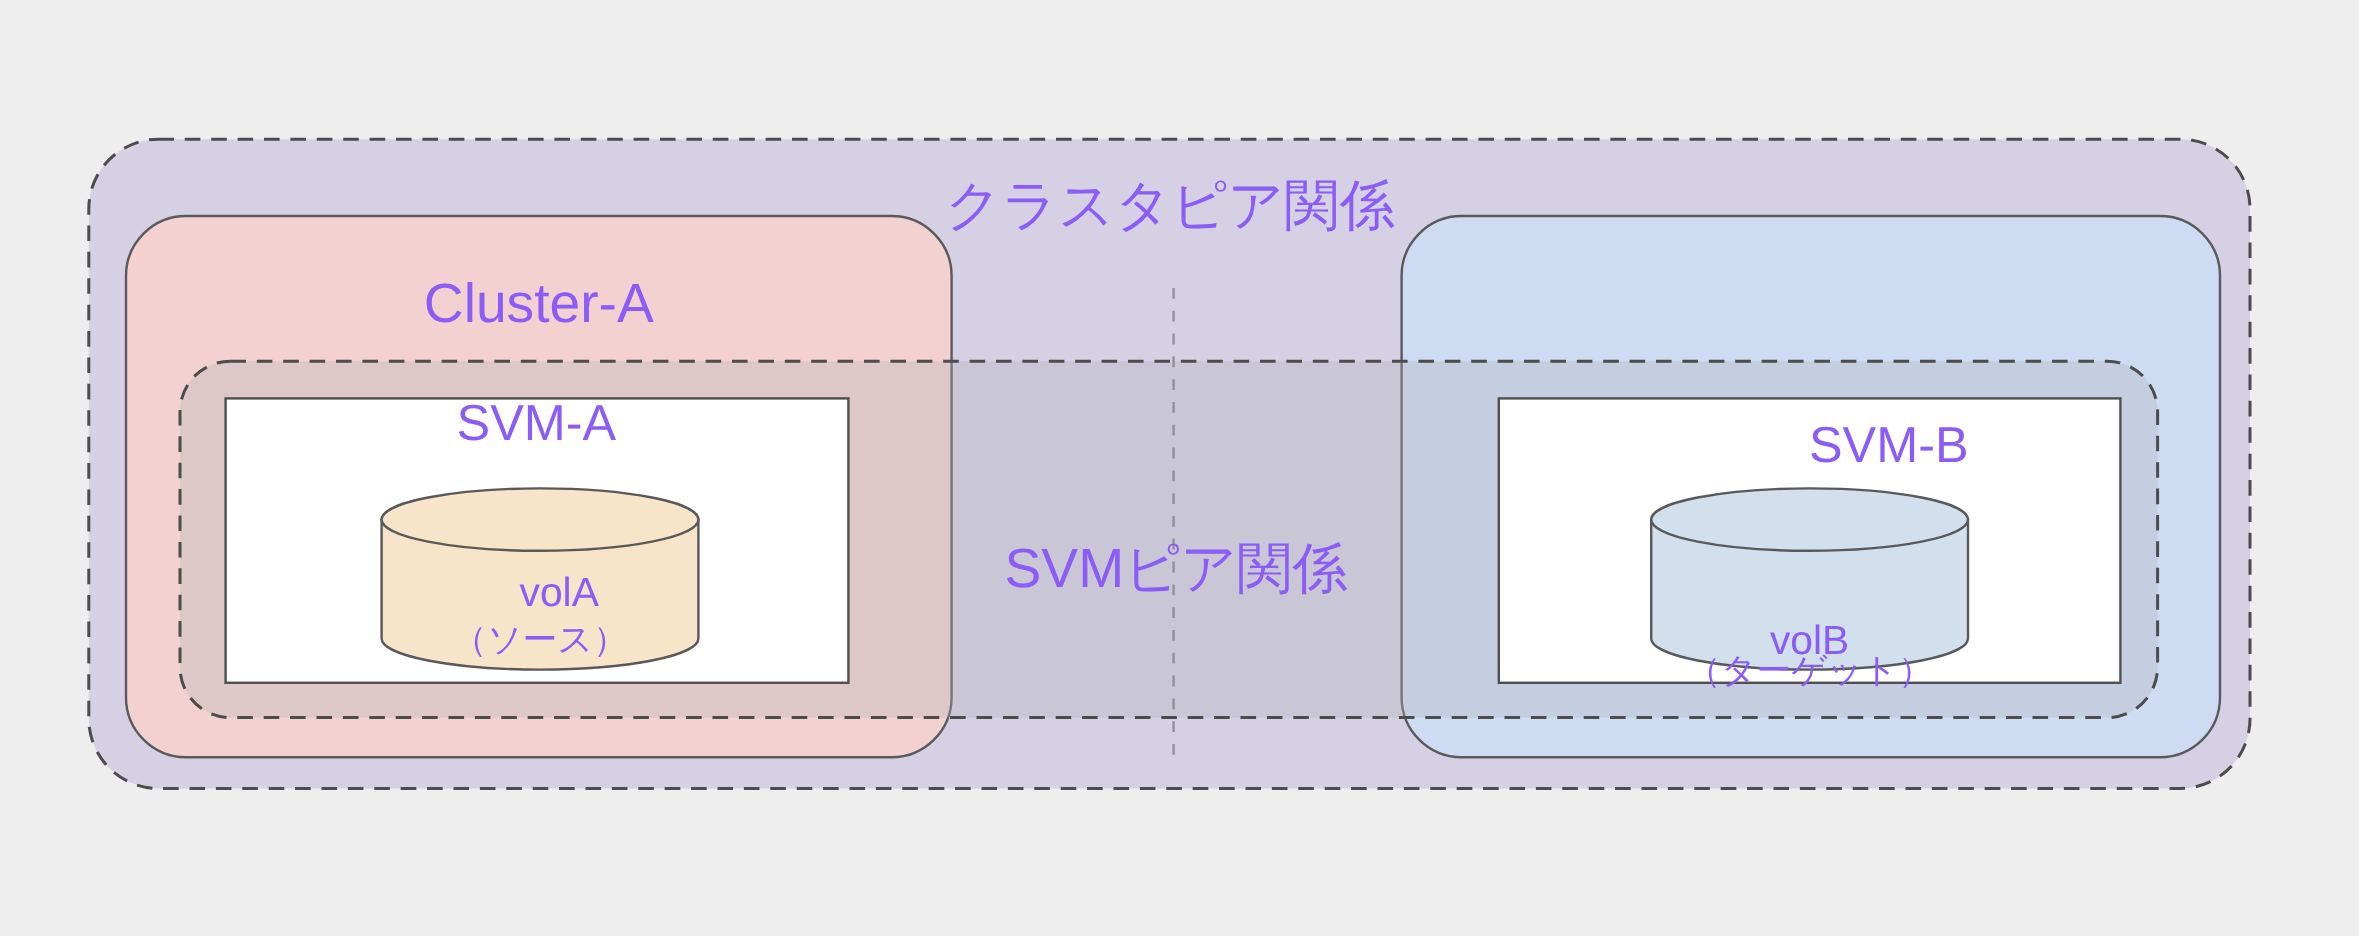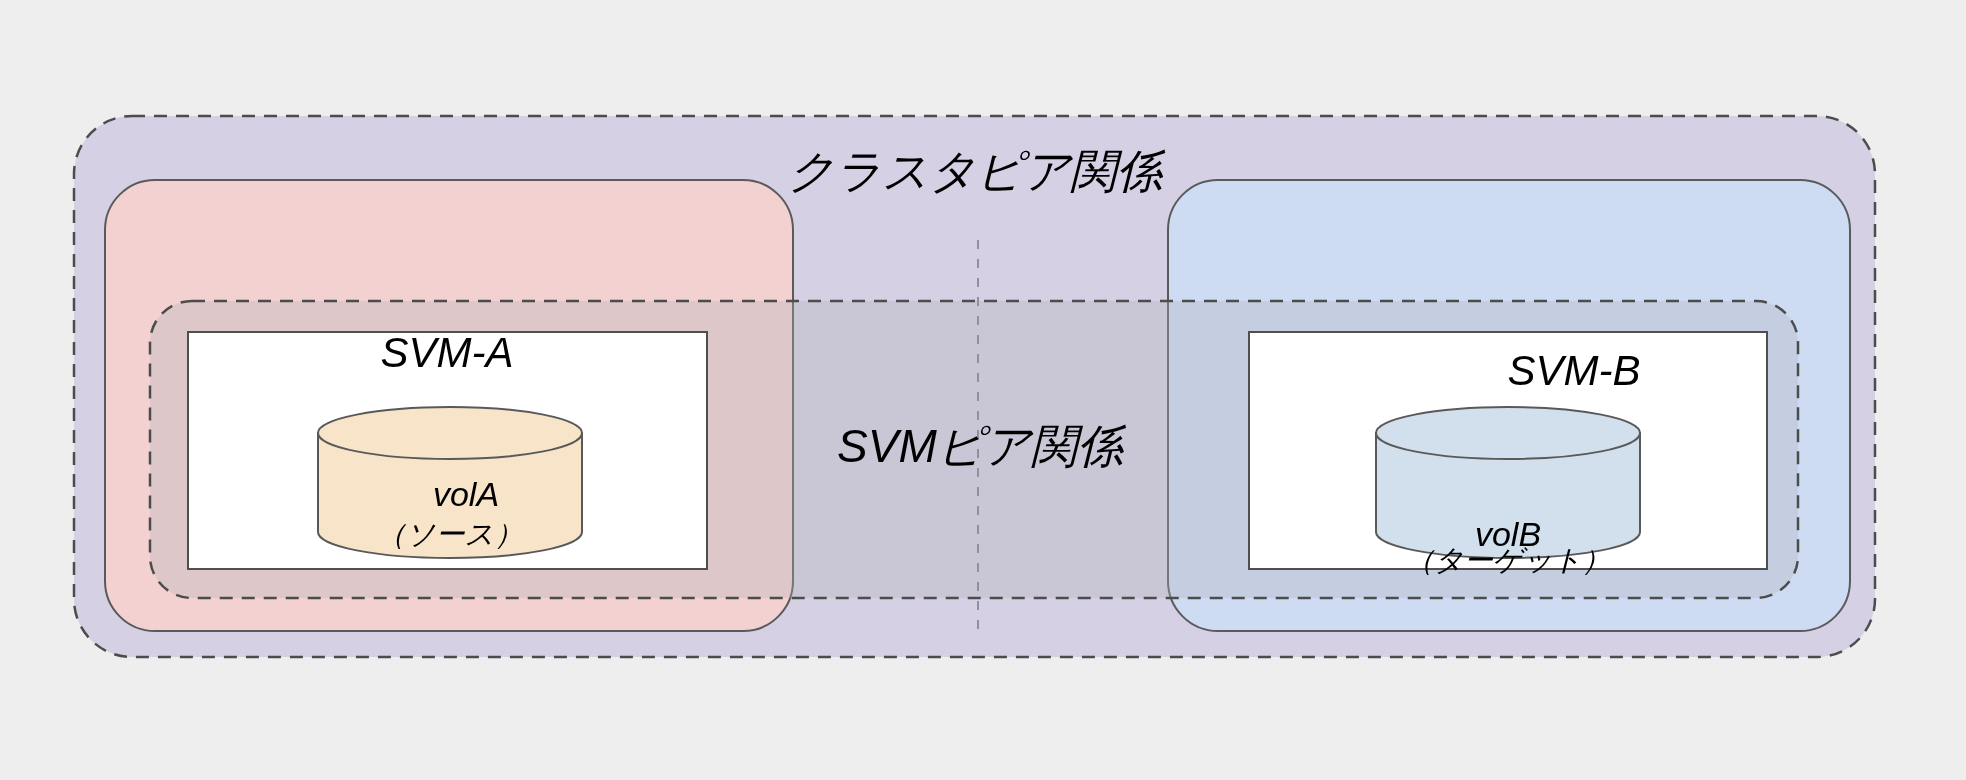--- a/index.html
+++ b/index.html
@@ -18,24 +18,23 @@
   .stage svg {
     position: absolute;
     left: 0;
     top: 0;
   }
   .lbl {
     position: absolute;
     transform: translate(-50%, -50%);
     white-space: nowrap;
     line-height: 1;
-    color: #000000;
+    color: #8b5cf6;
     text-align: center;
     pointer-events: none;
-    font-style: italic;
   }
   .lbl-xl  { font-size: 46px; }
   .lbl-lg  { font-size: 42px; }
   .lbl-md  { font-size: 34px; }
   .lbl-sm  { font-size: 29px; }
 </style>
 </head>
 <body>
 
 <div class="stage">
@@ -62,23 +61,24 @@
     </g>
 
     <g>
       <path d="M1376,433 v99 a132,26 0 0 0 264,0 v-99 z" stroke="#595959" stroke-width="2" fill="#d2e0ed"></path>
       <ellipse cx="1508" cy="433" rx="132" ry="26" stroke="#595959" stroke-width="2" fill="#d2e0ed"></ellipse>
     </g>
   </svg>
 
   <div class="lbl lbl-xl" style="left:975px; top:171px;">クラスタピア関係</div>
 
+  <div class="lbl lbl-xl" style="left:449px; top:252px;">Cluster-A</div>
 
 
-  <div class="lbl lbl-xl" style="left:980px; top:446px;">SVMピア関係</div>
+  <div class="lbl lbl-xl" style="left:980px; top:473px;">SVMピア関係</div>
 
   <div class="lbl lbl-lg" style="left:447px; top:353px;">SVM-A</div>
 
   <div class="lbl lbl-lg" style="left:1574px; top:371px;">SVM-B</div>
 
   <div class="lbl lbl-md" style="left:466px; top:494px;">volA</div>
 
   <div class="lbl lbl-sm" style="left:450px; top:534px;">（ソース）</div>
 
   <div class="lbl lbl-md" style="left:1508px; top:494px;margin-top:40px;">volB</div>

